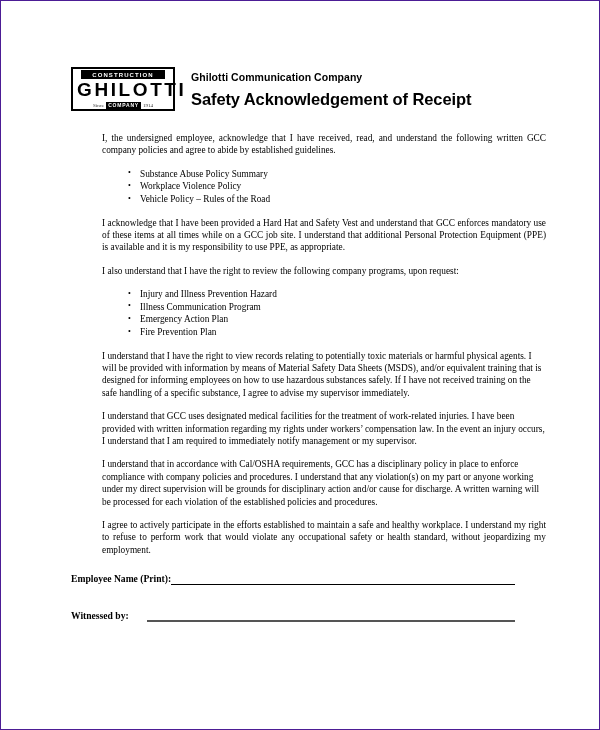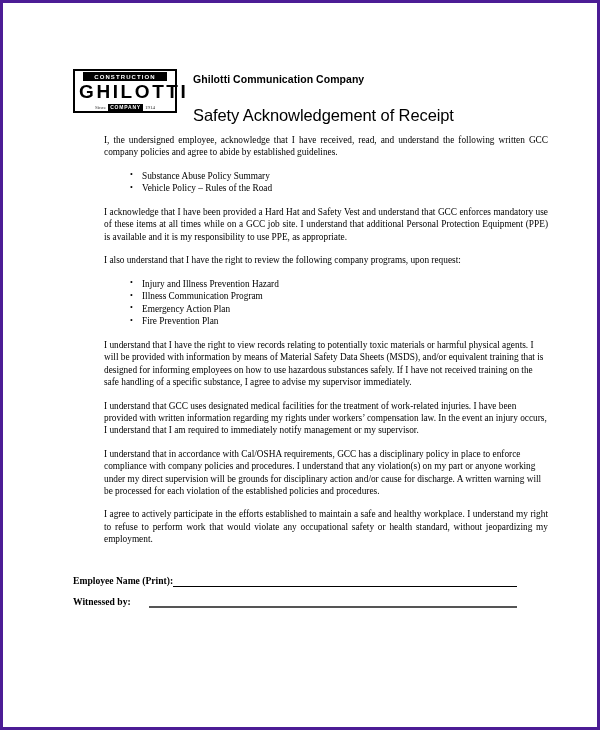--- a/index.html
+++ b/index.html
@@ -13,21 +13,21 @@
     font-family: "Liberation Serif", "DejaVu Serif", serif;
     -webkit-font-smoothing: antialiased;
   }
 
   .page {
     position: relative;
     width: 600px;
     height: 730px;
     background: #ffffff;
     box-sizing: border-box;
-    border: 3px solid #4c1d95;
+    border: 1px solid #4c1d95;
     overflow: hidden;
   }
 
   
   .header {
     position: absolute;
     left: 70px;
     top: 66px;
     display: flex;
     align-items: flex-start;
@@ -98,26 +98,26 @@
   .company-name {
     font-family: "Liberation Sans", "DejaVu Sans", sans-serif;
     font-weight: bold;
     font-size: 10.5px;
     color: #000;
     letter-spacing: 0.05px;
     line-height: 14px;
   }
   .doc-title {
     font-family: "Liberation Sans", "DejaVu Sans", sans-serif;
-    font-weight: normal;
+    font-weight: bold;
     font-size: 16.5px;
     color: #000;
     letter-spacing: -0.1px;
     line-height: 22px;
-    margin-top: 18px;
+    margin-top: 4px;
   }
 
   
   .body {
     position: absolute;
     left: 70px;
     top: 131px;
     width: 444px;
     color: #000;
     font-size: 9.3px;
@@ -156,21 +156,21 @@
     position: absolute;
     left: 70px;
     top: 570px;
     width: 444px;
   }
   .sig-row {
     position: relative;
     display: flex;
     align-items: flex-end;
     height: 14px;
-    margin-bottom: 7px;
+    margin-bottom: 23px;
   }
   .sig-label {
     font-weight: bold;
     font-size: 9.6px;
     color: #000;
     white-space: nowrap;
     line-height: 12px;
   }
   .sig-line {
     flex: 1 1 auto;
@@ -221,20 +221,21 @@
     </div>
 
   </div>
 
   <div class="body">
 
     <p class="para">I, the undersigned employee, acknowledge that I have received, read, and understand the following written GCC company policies and agree to abide by established guidelines.</p>
 
     <ul class="bullets">
       <li>Substance Abuse Policy Summary</li>
+      <li>Workplace Violence Policy</li>
       <li>Vehicle Policy – Rules of the Road</li>
     </ul>
 
     <p class="para">I acknowledge that I have been provided a Hard Hat and Safety Vest and understand that GCC enforces mandatory use of these items at all times while on a GCC job site.  I understand that additional Personal Protection Equipment (PPE) is available and it is my responsibility to use PPE, as appropriate.</p>
 
     <p class="para left">I also understand that I have the right to review the following company programs, upon request:</p>
 
     <ul class="bullets">
       <li>Injury and Illness Prevention Hazard</li>
       <li>Illness Communication Program</li>

